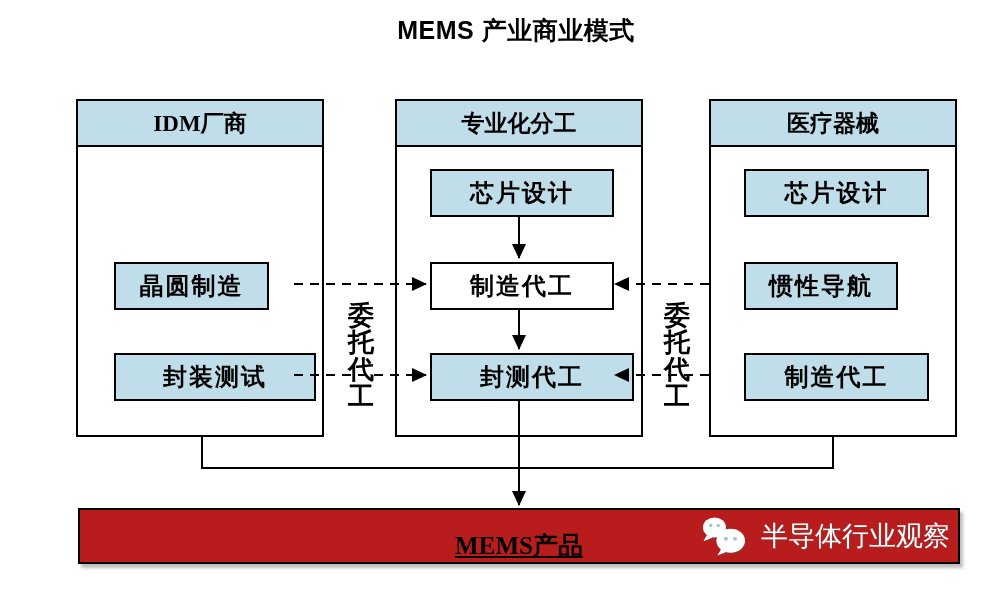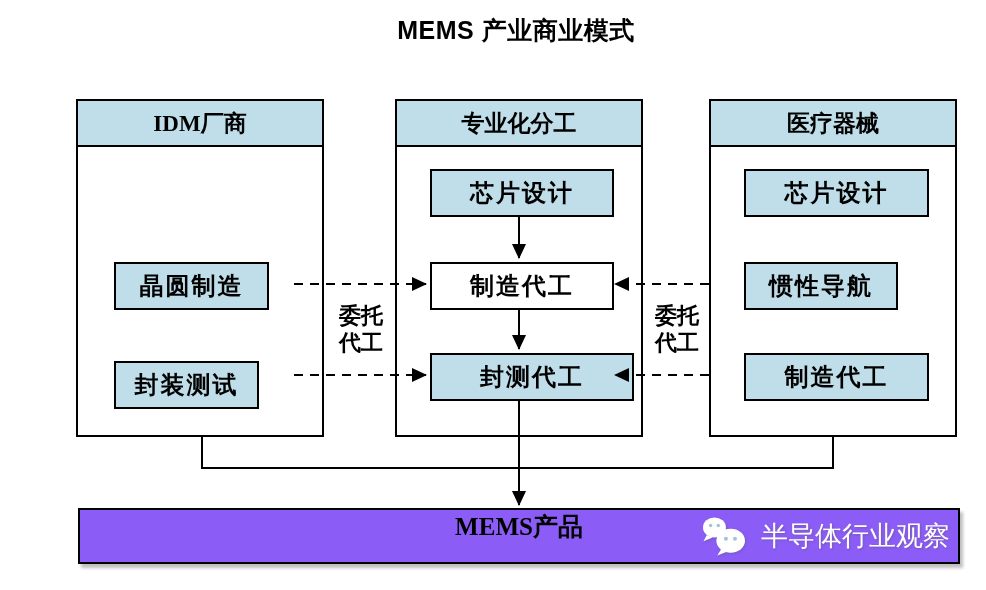--- a/index.html
+++ b/index.html
@@ -56,41 +56,42 @@
     font-size: 24px;
     font-weight: 700;
     color: #000000;
     letter-spacing: 2px;
   }
   .inner-box.white { background: #ffffff; }
   .outsource-label {
     position: absolute;
     top: 302px;
     width: 48px;
-    font-size: 22px;
+    font-size: 26px;
     font-weight: 700;
     line-height: 27px;
     color: #000000;
     text-align: center;
     word-break: break-all;
   }
   .mems-box {
     position: absolute;
     left: 78px; top: 508px;
     width: 882px; height: 56px;
-    background: #8b5cf6;
+    background: #b91c1c;
     border: 2px solid #000000;
     box-sizing: border-box;
     box-shadow: 3px 4px 3px rgba(0,0,0,0.25);
     display: flex;
-    align-items: flex-start;
+    align-items: flex-end;
     justify-content: center;
     font-size: 25px;
     font-weight: 700;
     color: #000000;
+    text-decoration: underline;
   }
   .watermark {
     position: absolute;
     right: 8px; top: 0; height: 100%;
     display: flex;
     align-items: center;
     gap: 13px;
     font-family: "Liberation Sans", "DejaVu Sans", sans-serif;
     font-size: 27px;
     font-weight: 400;
@@ -107,21 +108,21 @@
 </head>
 <body>
 
 <div class="canvas">
 
   <div class="title">MEMS 产业商业模式</div>
 
   <div class="col" style="left:76px">
     <div class="col-header">IDM厂商</div>
     <div class="inner-box" style="left:36px; top:161px; width:155px">晶圆制造</div>
-    <div class="inner-box" style="left:36px; top:260px; width:145px">封装测试</div>
+    <div class="inner-box" style="left:36px; top:252px; width:202px">封装测试</div>
   </div>
 
   <div class="col" style="left:395px">
     <div class="col-header">专业化分工</div>
     <div class="inner-box" style="left:33px; top:68px;  width:184px">芯片设计</div>
     <div class="inner-box white" style="left:33px; top:161px; width:184px">制造代工</div>
     <div class="inner-box" style="left:33px; top:252px; width:204px">封测代工</div>
   </div>
 
   <div class="col" style="left:709px">

